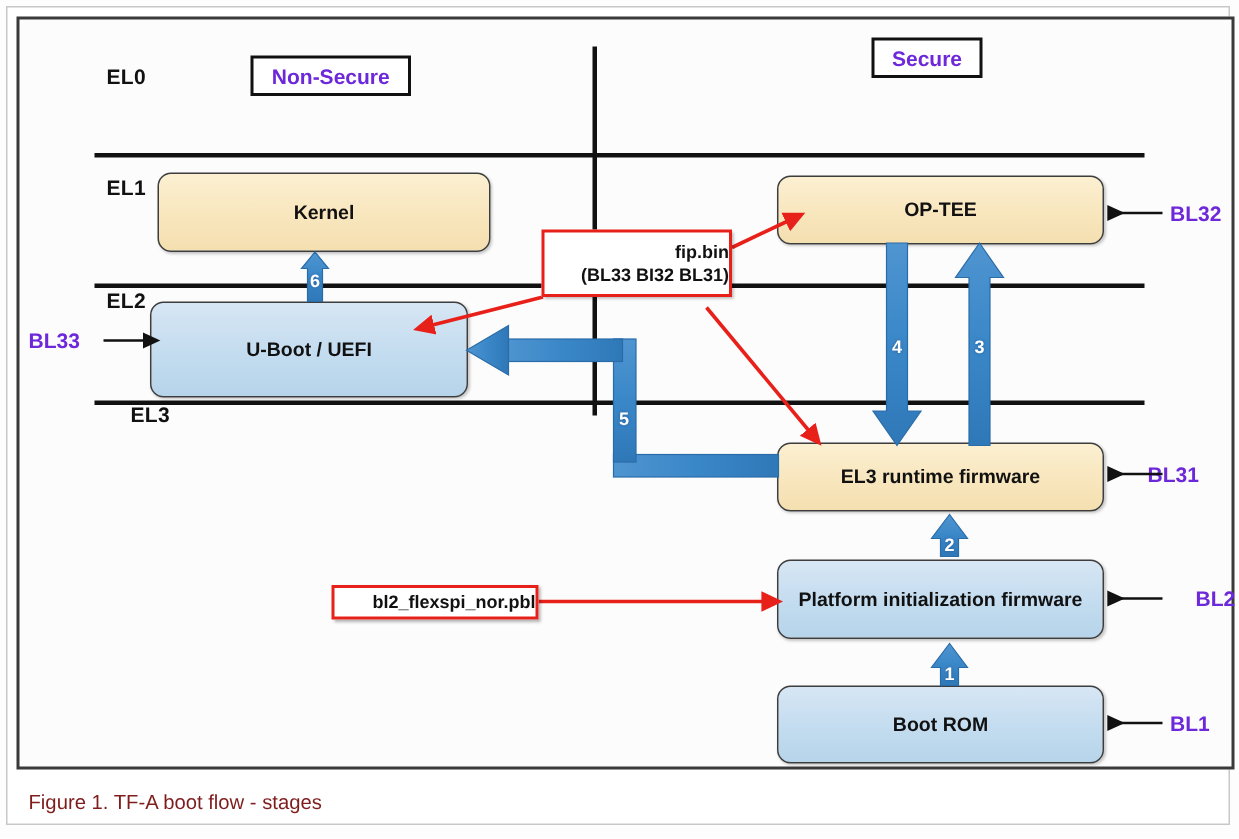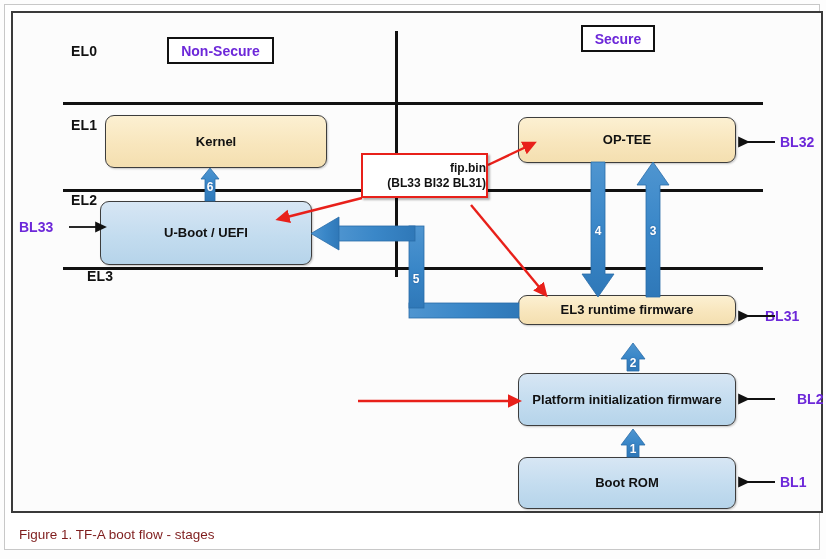--- a/index.html
+++ b/index.html
@@ -247,21 +247,21 @@
 
     <div class="world-box" style="left:162px; top:32px; width:107px; height:27px;">Non-Secure</div>
     <div class="world-box" style="left:576px; top:20px; width:74px; height:27px;">Secure</div>
 
     <div class="comp-box tan" style="left:100px; top:110px; width:222px; height:53px;">Kernel</div>
 
     <div class="comp-box blue" style="left:95px; top:196px; width:212px; height:64px;">U-Boot / UEFI</div>
 
     <div class="comp-box tan" style="left:513px; top:112px; width:218px; height:46px;">OP-TEE</div>
 
-    <div class="comp-box tan" style="left:513px; top:290px; width:218px; height:30px;">EL3 runtime firmware</div>
+    <div class="comp-box tan" style="left:513px; top:290px; width:218px; height:46px;">EL3 runtime firmware</div>
 
     <div class="comp-box blue" style="left:513px; top:452px; width:218px; height:52px;">Boot ROM</div>
 
     <div class="comp-box blue" style="left:513px; top:368px; width:218px; height:53px;">Platform initialization firmware</div>
 
     <svg class="overlay over" viewBox="0 0 826 559">
       <defs>
         <marker id="arrowLeft" markerWidth="7" markerHeight="7" refX="6" refY="3.5" orient="auto" markerUnits="strokeWidth">
           <path d="M 7 0.5 L 0.5 3.5 L 7 6.5 Z" fill="#111111"></path>
         </marker>
@@ -303,17 +303,20 @@
     <div class="step-num" style="left:640px; top:219px;">3</div>
     <div class="step-num" style="left:585px; top:219px;">4</div>
     <div class="step-num" style="left:403px; top:267px;">5</div>
     <div class="step-num" style="left:197px; top:175px;">6</div>
 
     <div class="callout" style="left:356px; top:148px; width:127px; height:45px;">
       <span>fip.bin</span>
       <span>(BL33 BI32 BL31)</span>
     </div>
 
+    <div class="callout" style="left:216px; top:385px; width:138px; height:23px;">
+      <span>bl2_flexspi_nor.pbl</span>
+    </div>
 
     <div class="caption">Figure 1.  TF-A boot flow - stages</div>
 
   </div>
 </div>
 
 </body></html>

